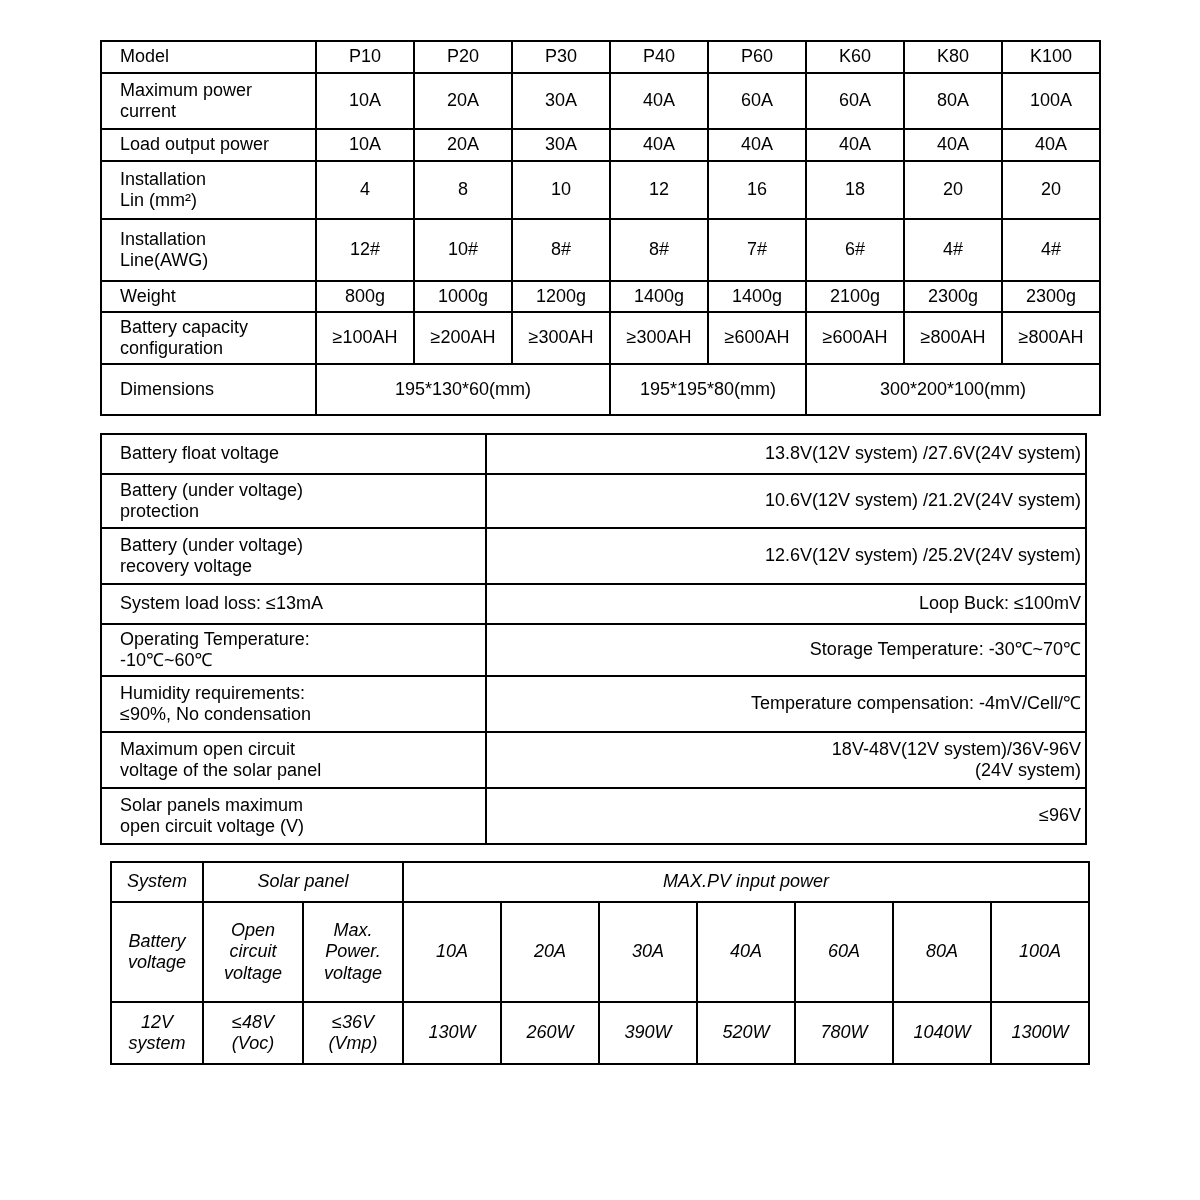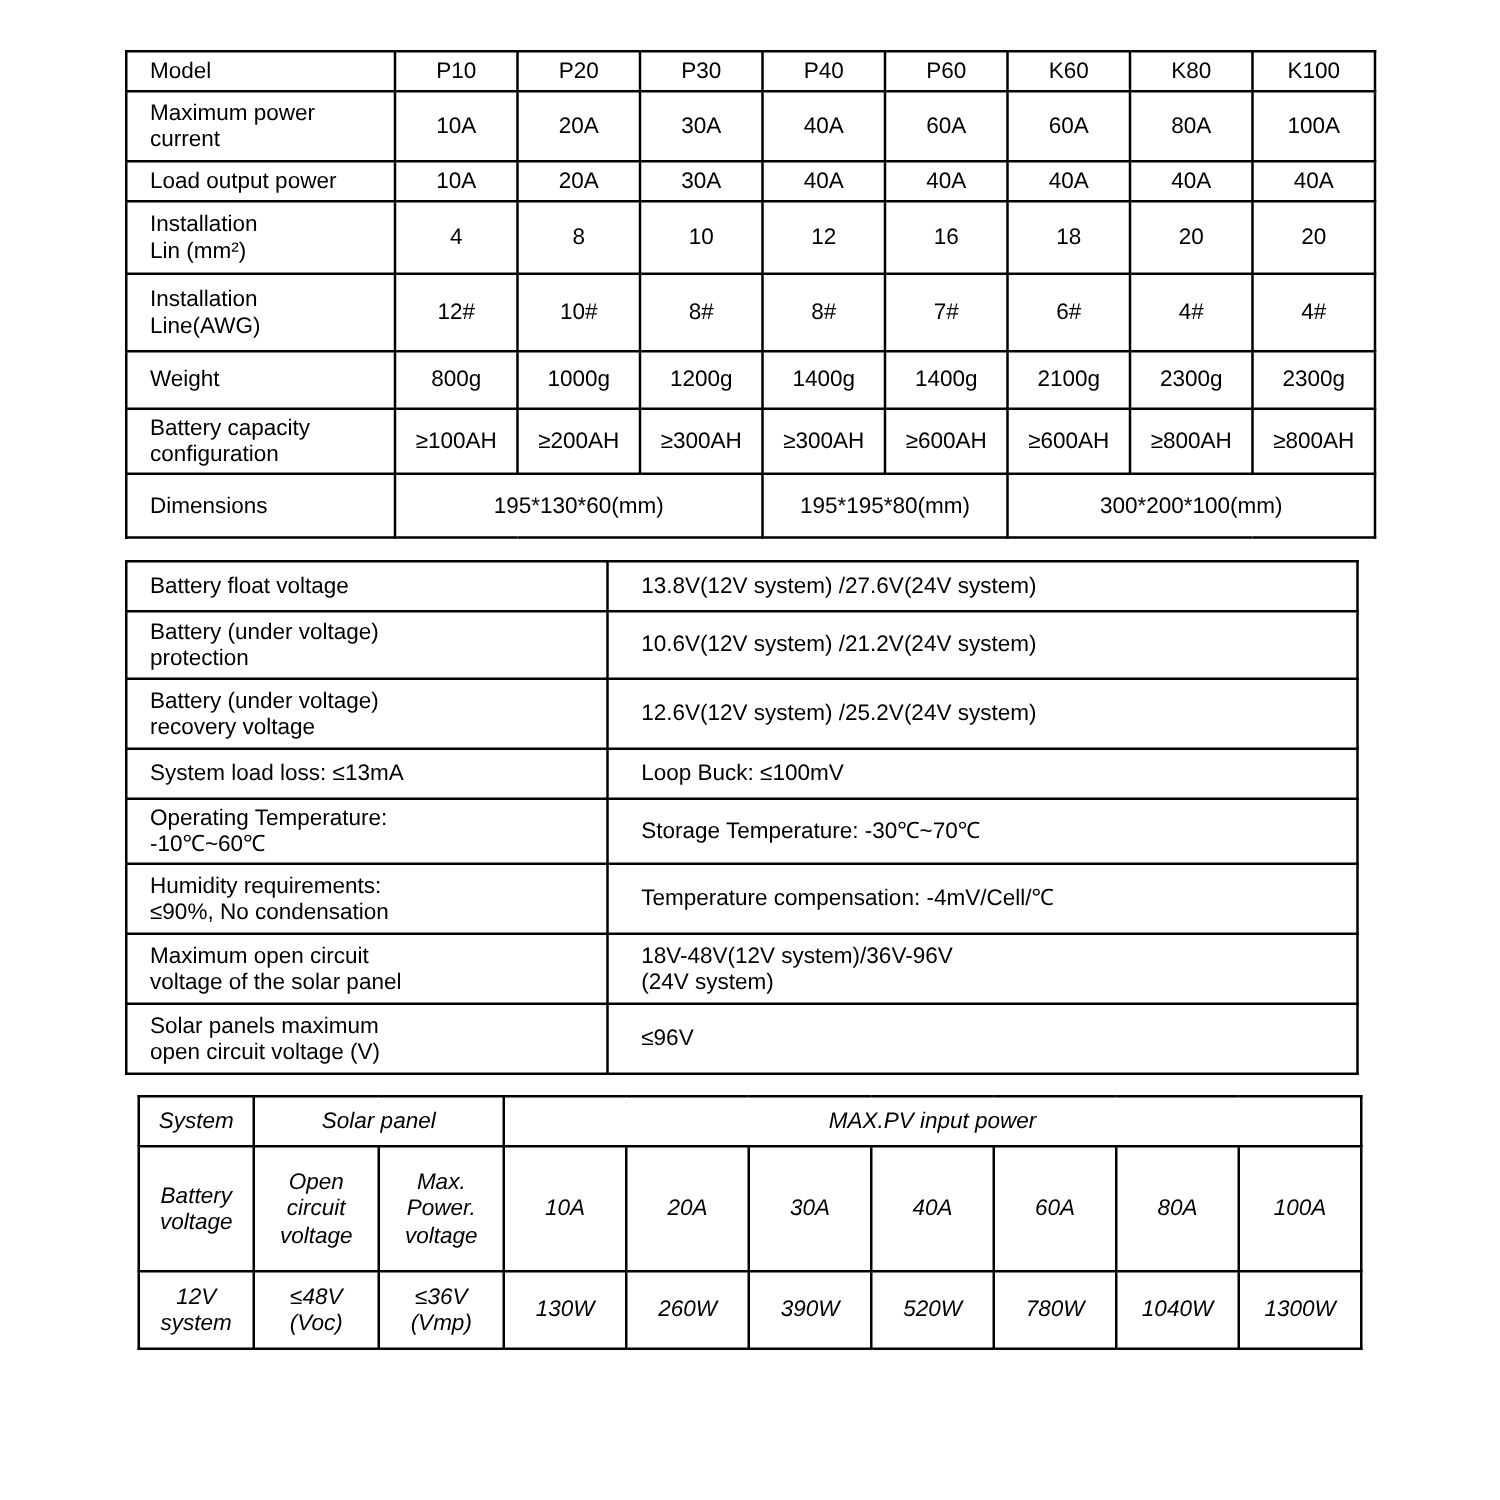--- a/index.html
+++ b/index.html
@@ -11,22 +11,22 @@
   td{
     border:2px solid #000;font-size:18px;line-height:1.18;
     white-space:pre-line;vertical-align:middle;padding:2px 4px;
     box-sizing:border-box;overflow:hidden;
   }
   .lbl{text-align:left;padding-left:18px;}
   .ctr{text-align:center;}
   .t1{width:1000px;margin:40px 0 0 100px;padding-left:21px;}
   .t2{width:985px;margin:17px 0 0 100px;}
   .t3{width:978px;margin:16px 0 0 110px;font-style:italic;}
-  .t2 .val{text-align:left;padding-left:26px;}
-  tr.h31>td{height:46px} tr.h32>td{height:32px} tr.h33>td{height:51px}
+  .t2 .val{text-align:right;padding-left:26px;}
+  tr.h31>td{height:31px} tr.h32>td{height:32px} tr.h33>td{height:51px}
   tr.h36>td{height:40px} tr.h52>td{height:52px} tr.h54>td{height:54px}
   tr.h56>td{height:56px} tr.h58>td{height:58px} tr.h62>td{height:62px}
   tr.h64>td{height:64px} tr.h88>td{height:88px} tr.h100>td{height:100px}
 </style>
 </head>
 <body>
 
 <div>
 
   <table class="t1">

